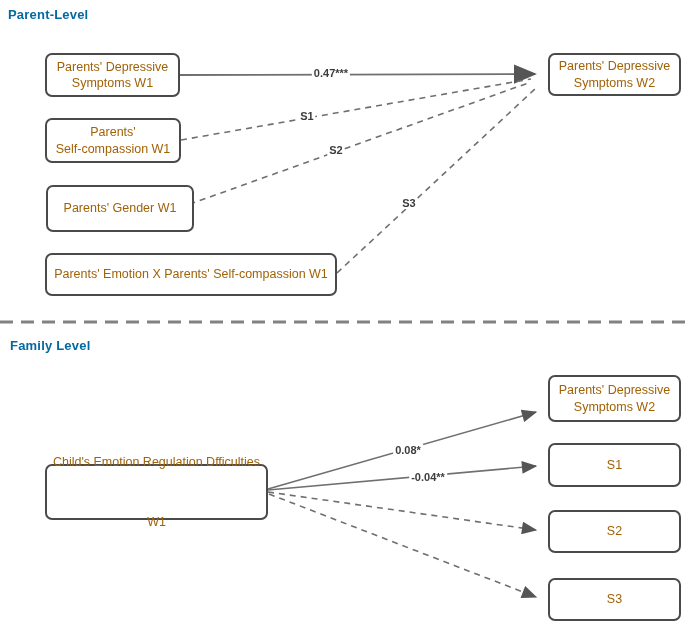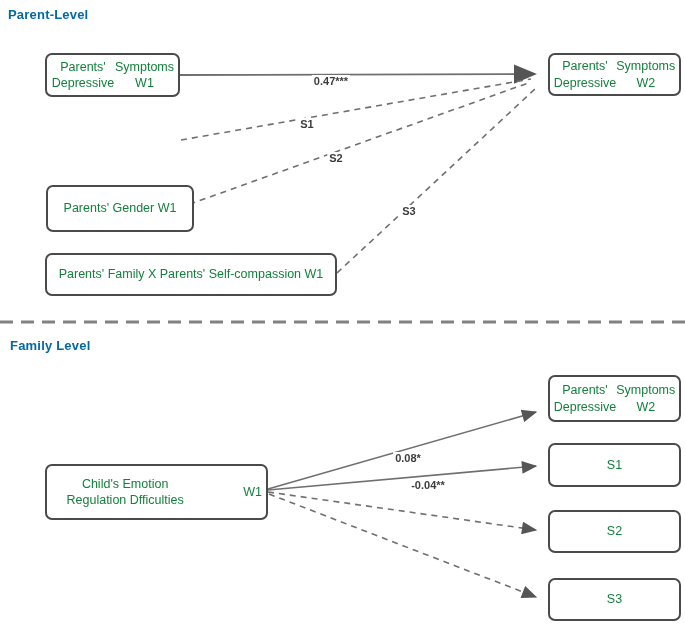--- a/index.html
+++ b/index.html
@@ -28,39 +28,39 @@
     color: #0369a1;
     letter-spacing: 0.2px;
   }
   .node {
     position: absolute;
     box-sizing: border-box;
     background: #ffffff;
     border: 2px solid #4a4a4a;
     border-radius: 7px;
     display: flex;
+    flex-direction: column;
     align-items: center;
     justify-content: center;
     text-align: center;
     font-size: 12.5px;
     line-height: 1.3;
-    color: #15803d;
+    color: #a16207;
     padding: 2px 4px;
   }
   .node span { display: block; }
   .path-label {
     position: absolute;
     transform: translate(-50%, -50%);
     background: #ffffff;
     padding: 0 2px;
     font-size: 11px;
     font-weight: bold;
     color: #3c3c3c;
     white-space: nowrap;
-    margin-top: 8px;
   }
 </style>
 </head>
 <body>
 
 <div id="canvas">
 
   <svg id="lines" viewBox="0 0 685 627" xmlns="http://www.w3.org/2000/svg">
     <defs>
       <marker id="arrowBig" viewBox="0 0 12 10" refX="11" refY="5" markerWidth="13" markerHeight="11" orient="auto-start-reverse">
@@ -85,27 +85,31 @@
   </svg>
 
   <div class="section-title" style="left:8px; top:7px;">Parent-Level</div>
   <div class="section-title" style="left:10px; top:338px;">Family Level</div>
 
   <div class="node" style="left:45px; top:53px; width:135px; height:44px;">
     <span>Parents' Depressive</span>
     <span>Symptoms W1</span>
   </div>
 
+  <div class="node" style="left:45px; top:118px; width:136px; height:45px;">
+    <span>Parents'</span>
+    <span>Self-compassion W1</span>
+  </div>
 
   <div class="node" style="left:46px; top:185px; width:148px; height:47px;">
     <span>Parents' Gender W1</span>
   </div>
 
   <div class="node" style="left:45px; top:253px; width:292px; height:43px;">
-    <span>Parents' Family X Parents' Self-compassion W1</span>
+    <span>Parents' Emotion X Parents' Self-compassion W1</span>
   </div>
 
   <div class="node" style="left:548px; top:53px; width:133px; height:43px;">
     <span>Parents' Depressive</span>
     <span>Symptoms W2</span>
   </div>
 
   <div class="path-label" style="left:331px; top:73px;">0.47***</div>
   <div class="path-label" style="left:307px; top:116px;">S1</div>
   <div class="path-label" style="left:336px; top:150px;">S2</div>

